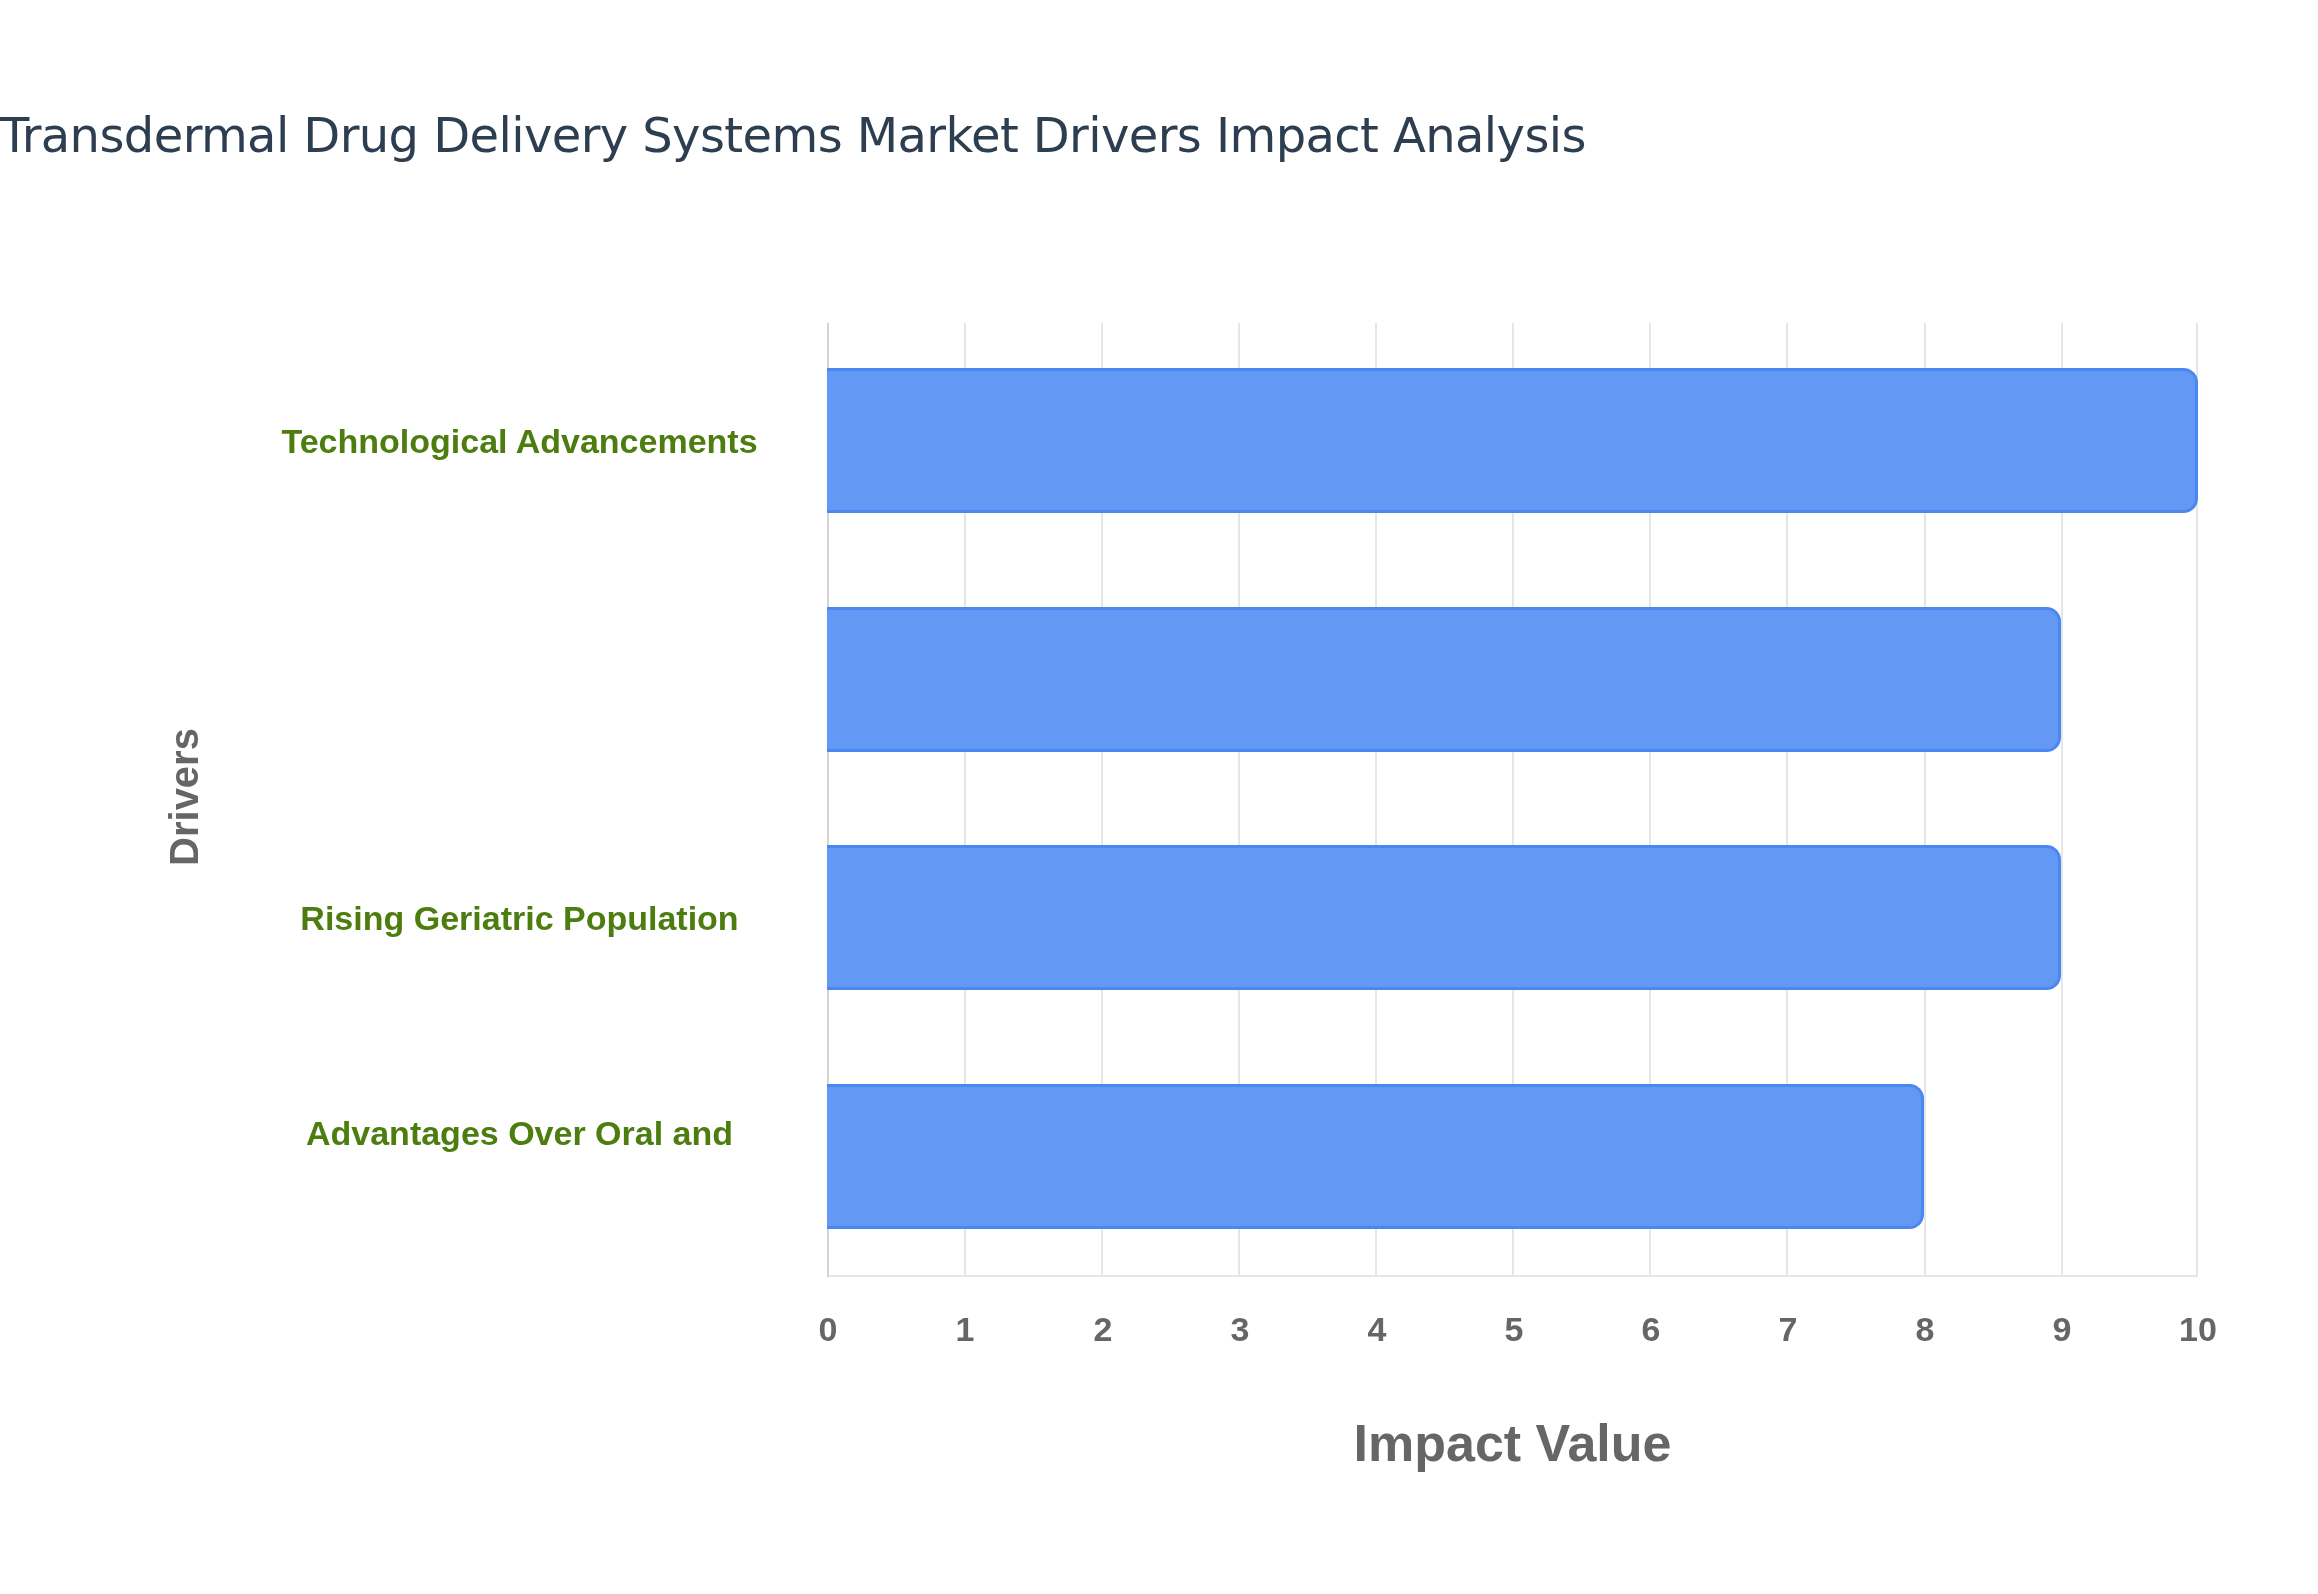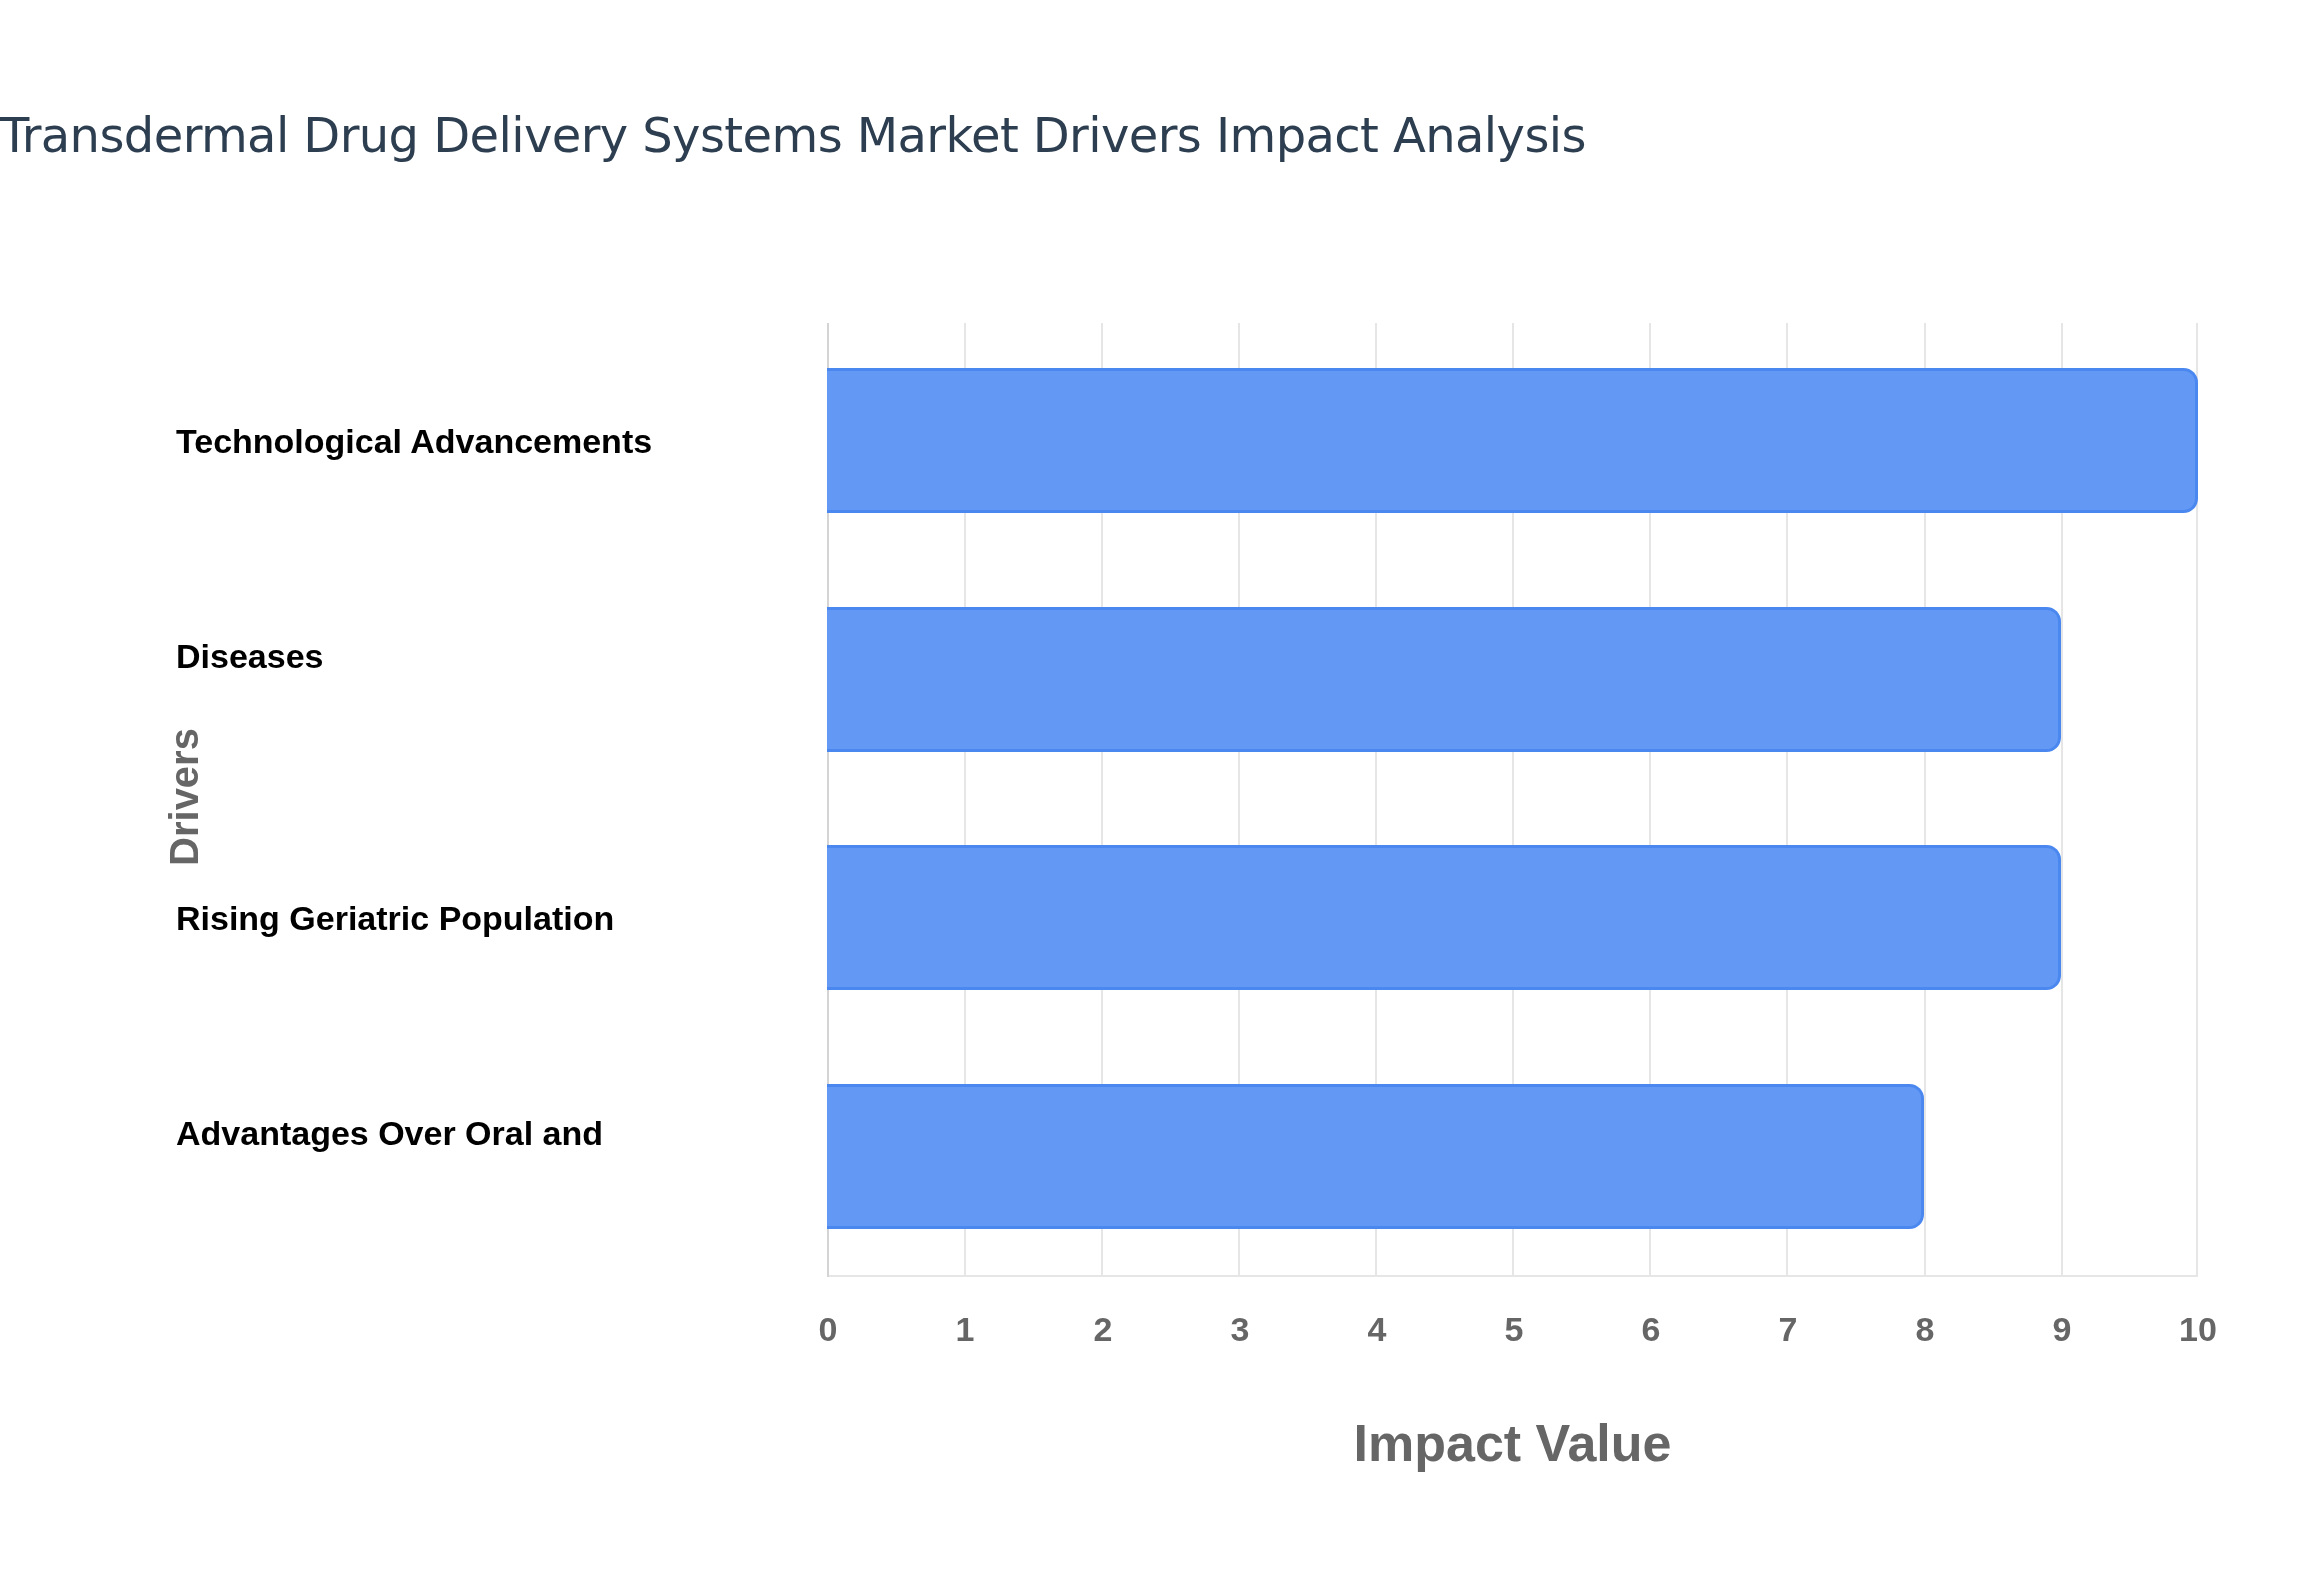--- a/index.html
+++ b/index.html
@@ -3,21 +3,21 @@
   <meta charset="utf-8">
   <style>
     html, body { margin: 0; padding: 0; background: #ffffff; }
     body { width: 2319px; height: 1594px; position: relative; overflow: hidden; font-family: "Liberation Sans", sans-serif; }
     .title { position: absolute; left: 0; width: 2319px; top: 107px; text-align: left; font-size: 48px; color: #2c3e50; font-family: "DejaVu Sans", sans-serif; letter-spacing: -0.6px; }
     .plot { position: absolute; left: 827px; top: 323px; width: 1371px; height: 954px; }
     .grid { position: absolute; top: 0; bottom: 0; width: 1.8px; background: #e6e6e6; }
     .axis-line { position: absolute; left: 0; top: 0; bottom: 0; width: 1.8px; background: #d4d4d4; }
     .axis-bottom { position: absolute; left: 0; right: 0; bottom: 0; height: 1.8px; background: #e6e6e6; }
     .bar { position: absolute; left: 0; height: 145px; background: #6399f5; border: 3px solid #4a88f0; border-left: none; border-radius: 0 14.5px 14.5px 0; box-sizing: border-box; }
-    .cat { position: absolute; right: 1600px; width: 543px; text-align: left; font-size: 34px; font-weight: bold; color: #000000; line-height: 46px; }
+    .cat { position: absolute; right: 1528px; width: 543px; text-align: center; font-size: 34px; font-weight: bold; color: #4d7c0f; line-height: 46px; }
     .tick { position: absolute; top: 1310px; width: 72px; margin-left: -36px; text-align: center; font-size: 34px; font-weight: bold; color: #666666; }
     .xlabel { position: absolute; top: 1413px; left: 827px; width: 1371px; text-align: center; font-size: 52px; font-weight: bold; color: #666666; }
     .ylabel { position: absolute; left: 184px; top: 797px; transform: translate(-50%, -50%) rotate(-90deg); font-size: 40px; font-weight: bold; color: #666666; white-space: nowrap; }
   </style>
 </head>
 <body>
 
 <div class="title">Transdermal Drug Delivery Systems Market Drivers Impact Analysis</div>
 
 <div class="ylabel">Drivers</div>
@@ -39,21 +39,20 @@
   <div class="bar" id="bar-0" style="top: 45px; width: 1371px;"></div>
   <div class="bar" id="bar-1" style="top: 284px; width: 1234px;"></div>
   <div class="bar" id="bar-2" style="top: 522px; width: 1234px;"></div>
   <div class="bar" id="bar-3" style="top: 761px; width: 1097px;"></div>
 </div>
 
 <div class="cat" style="top:418px">
   <div>Technological Advancements</div>
 </div>
 <div class="cat" style="top:633px">
-  <div>Diseases</div>
 </div>
 <div class="cat" style="top:895px">
   <div>Rising Geriatric Population</div>
 </div>
 <div class="cat" style="top:1110px">
   <div>Advantages Over Oral and</div>
 </div>
 
 <div class="tick" style="left:828px">0</div>
 <div class="tick" style="left:965px">1</div>

